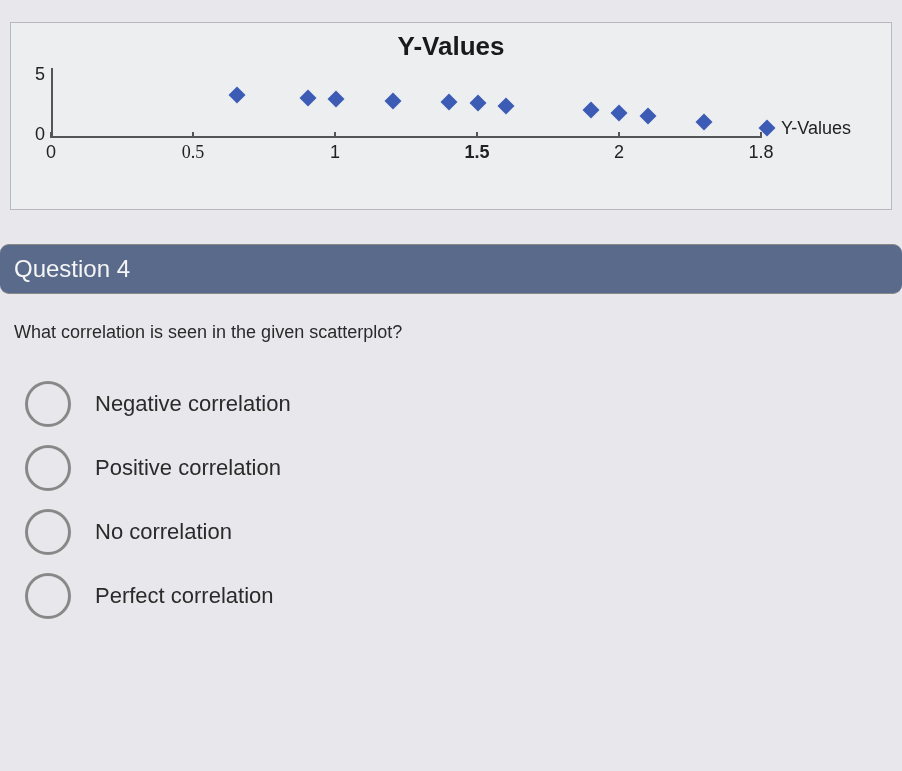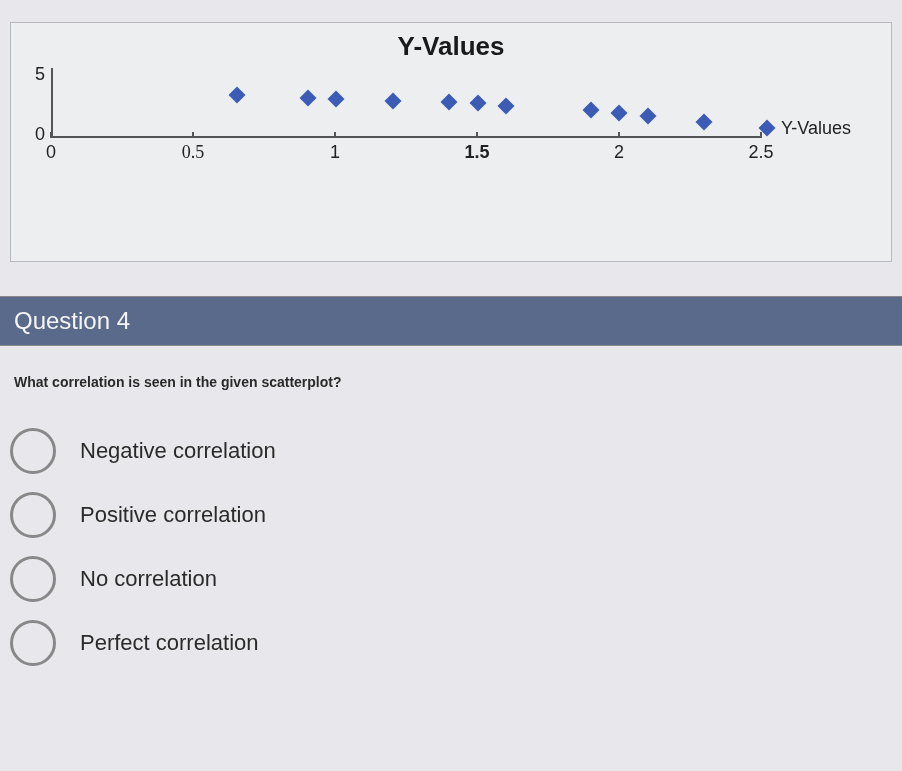--- a/index.html
+++ b/index.html
@@ -8,21 +8,21 @@
     height: 771px;
     font-family: Arial, Helvetica, sans-serif;
     background: #e8e8ec;
     overflow: hidden;
   }
   .chart-panel {
     margin: 22px 10px 0 10px;
     background: #eceef0;
     border: 1px solid #b8b8c0;
     padding: 8px 0 14px 0;
-    height: 240px;
+    height: 188px;
     position: relative;
   }
   .chart-title {
     text-align: center;
     font-size: 26px;
     font-weight: bold;
     color: #1a1a1a;
     margin-bottom: 6px;
   }
   .chart-body {
@@ -94,29 +94,29 @@
     flex-shrink: 0;
   }
   .question-bar {
     background: #5a6a8a;
     color: #f5f5f5;
     font-size: 24px;
     padding: 10px 14px;
     margin-top: 34px;
     border-top: 1px solid #888;
     border-bottom: 1px solid #888;
+    border-radius: 9px;
   }
   .question-text {
-    font-size: 14px;
+    font-size: 18px;
     color: #2a2a2a;
     padding: 28px 0 20px 14px;
-    font-weight: bold;
   }
   .options {
-    padding: 0 10px;
+    padding: 0 25px;
   }
   .option {
     display: flex;
     align-items: center;
     margin: 18px 0;
     cursor: pointer;
   }
   .radio {
     width: 46px;
     height: 46px;
@@ -160,21 +160,21 @@
           <div class="x-tick" style="left: 0%;">0</div>
           <div class="tick-mark" style="left: 20%;"></div>
           <div class="x-tick" style="left: 20%; font-family: Liberation Serif, serif;">0.5</div>
           <div class="tick-mark" style="left: 40%;"></div>
           <div class="x-tick" style="left: 40%;">1</div>
           <div class="tick-mark" style="left: 60%;"></div>
           <div class="x-tick" style="left: 60%; font-weight: bold;">1.5</div>
           <div class="tick-mark" style="left: 80%;"></div>
           <div class="x-tick" style="left: 80%;">2</div>
           <div class="tick-mark" style="left: 100%;"></div>
-          <div class="x-tick" style="left: 100%;">2.5</div>
+          <div class="x-tick" style="left: 100%;">1.8</div>
         </div>
     </div>
     <div class="legend">
       <div class="legend-marker"></div>
       <span>Y-Values</span>
     </div>
   </div>
 </div>
 
 <div class="question-bar">

